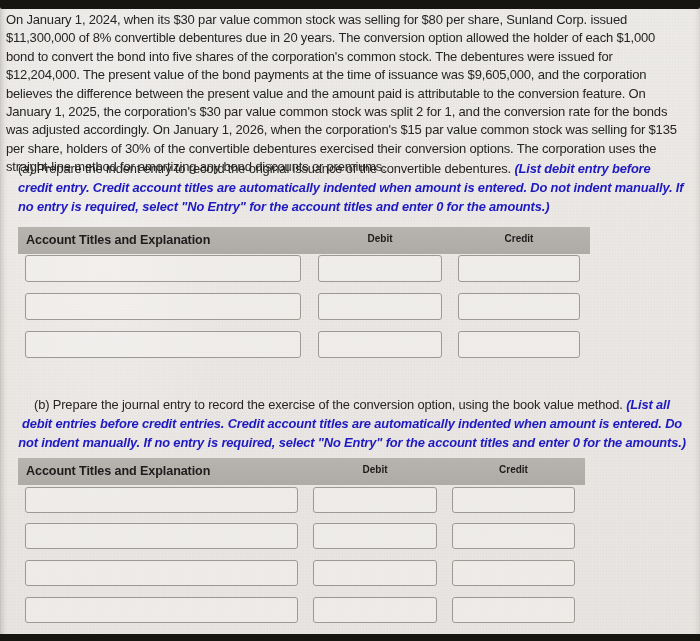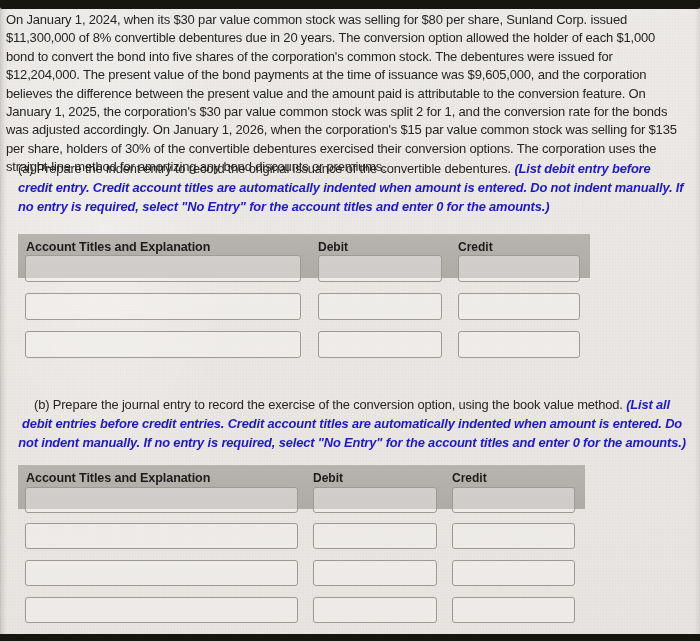--- a/index.html
+++ b/index.html
@@ -42,30 +42,30 @@
   .prompt.pb { top:395px;text-align:center; }
   .prompt .instr {
     color:#1e19c0; font-weight:700; font-style:italic;
   }
 
   .jtable { position:absolute; left:18px; }
   .jtable.ta { top:227px; width:572px; height:140px; }
   .jtable.tb { top:458px; width:567px; height:170px; }
 
   .jheader {
-    position:absolute; top:7px; left:0; right:0; height:44px;
+    position:absolute; top:0; left:0; right:0; height:27px;
     background:linear-gradient(180deg, #b7b4b0, #aeaba7);
   }
   .jheader .h-account {
     position:absolute; left:8px; top:6px;
     font-size:12.6px; font-weight:700; color:#1d1c1b; letter-spacing:-0.1px;
   }
   .jheader .h-amt {
-    position:absolute; top:6px; text-align:left;
-    font-size:12px; font-weight:700; color:#1d1c1b;
+    position:absolute; top:6px; text-align:center;
+    font-size:10px; font-weight:700; color:#1d1c1b;
   }
   .ta .h-debit  { left:300px; width:124px; }
   .ta .h-credit { left:440px; width:122px; }
   .tb .h-debit  { left:295px; width:124px; }
   .tb .h-credit { left:434px; width:123px; }
 
   .jrow { position:absolute; left:0; right:0; height:27px; }
 
   .cell {
     position:absolute; top:0; height:27px;

